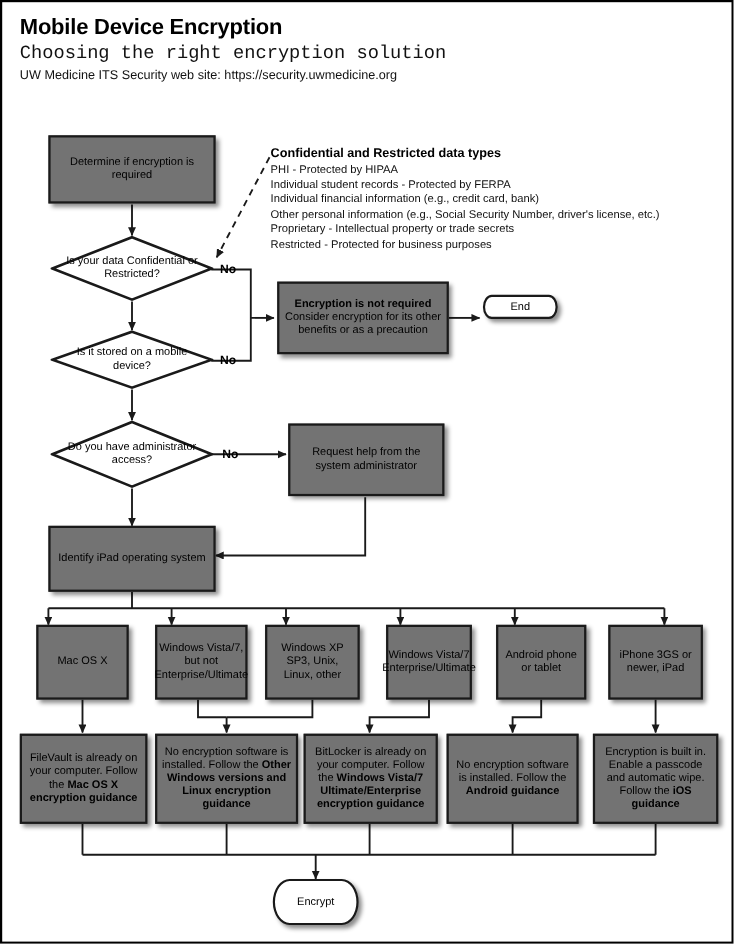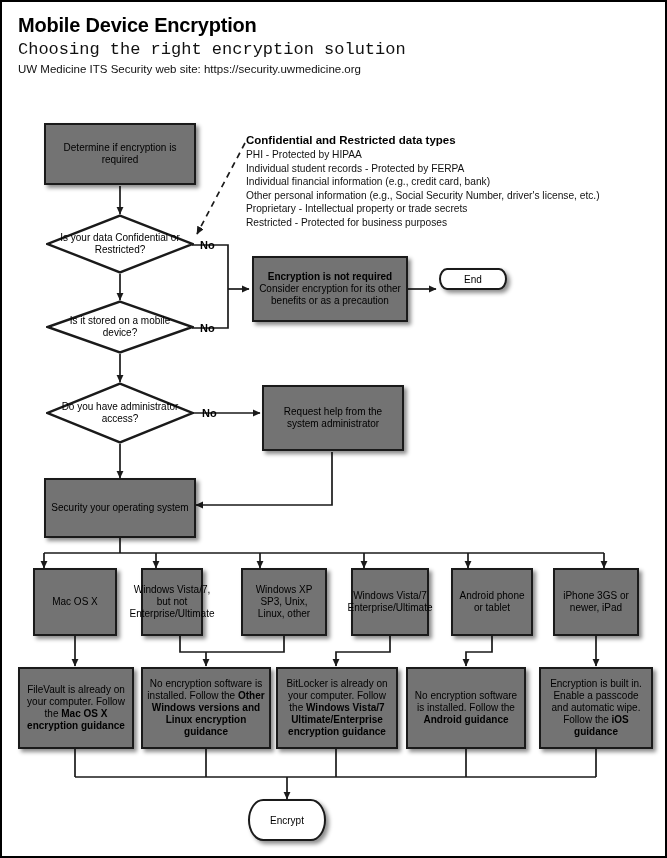--- a/index.html
+++ b/index.html
@@ -193,27 +193,27 @@
 
   <div class="node term" style="left:437px;top:266px;width:68px;height:22px;">
     <div class="txt f10">End</div>
   </div>
 
   <div class="node box" style="left:260px;top:383px;width:142px;height:66px;">
     <div class="txt f10">Request help from the system administrator</div>
   </div>
 
   <div class="node box" style="left:42px;top:476px;width:152px;height:60px;">
-    <div class="txt f10">Security your operating system</div>
+    <div class="txt f10">Identify iPad operating system</div>
   </div>
 
   <div class="node box" style="left:31px;top:566px;width:84px;height:68px;">
     <div class="txt f10">Mac OS X</div>
   </div>
-  <div class="node box" style="left:139px;top:566px;width:62px;height:68px;">
+  <div class="node box" style="left:139px;top:566px;width:84px;height:68px;">
     <div class="txt f10">Windows Vista/7, but not Enterprise/Ultimate</div>
   </div>
   <div class="node box" style="left:239px;top:566px;width:86px;height:68px;">
     <div class="txt f10">Windows XP SP3, Unix, Linux, other</div>
   </div>
   <div class="node box" style="left:349px;top:566px;width:78px;height:68px;">
     <div class="txt f10">Windows Vista/7 Enterprise/Ultimate</div>
   </div>
   <div class="node box" style="left:449px;top:566px;width:82px;height:68px;">
     <div class="txt f10">Android phone or tablet</div>

